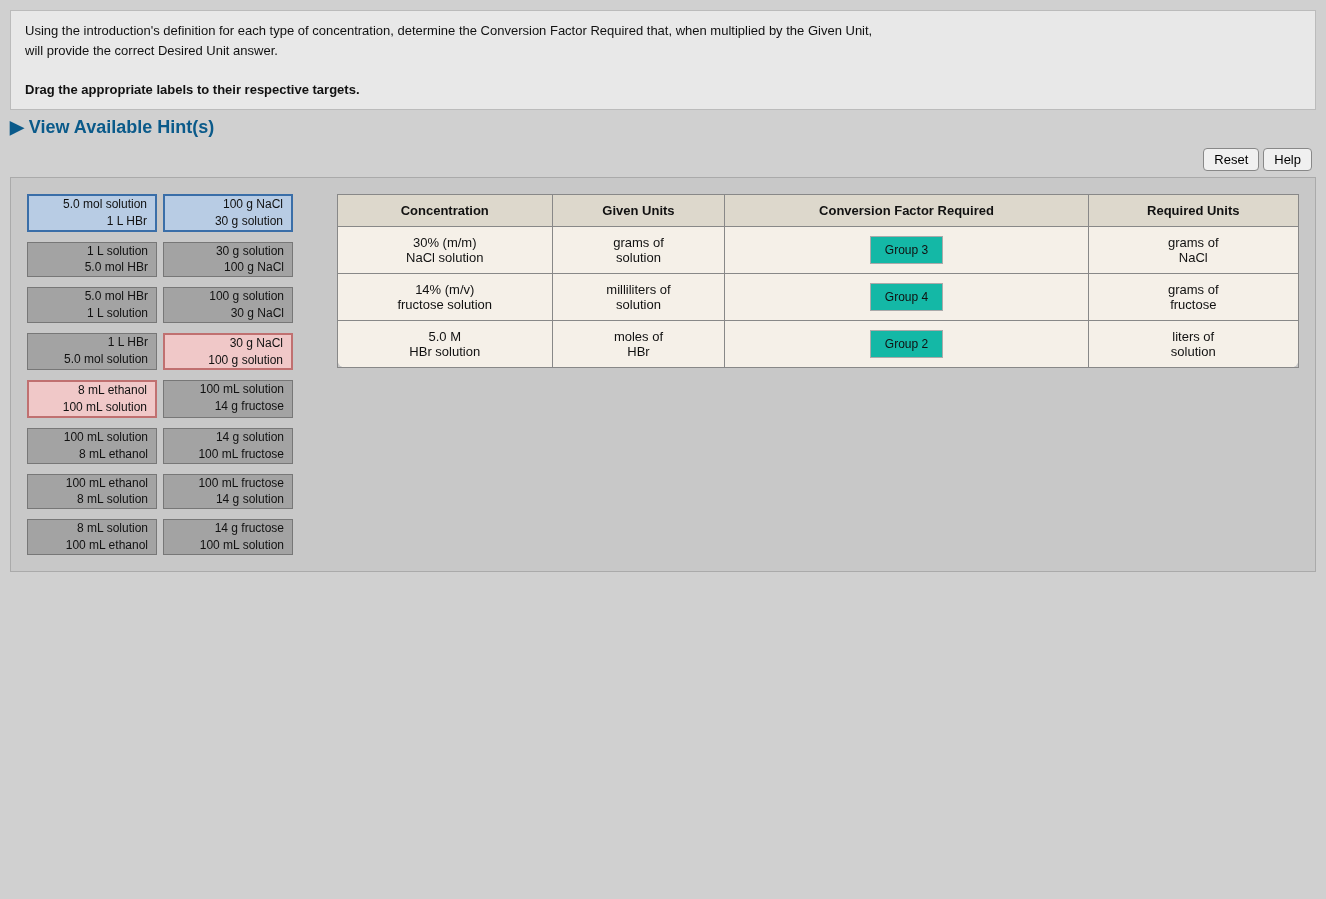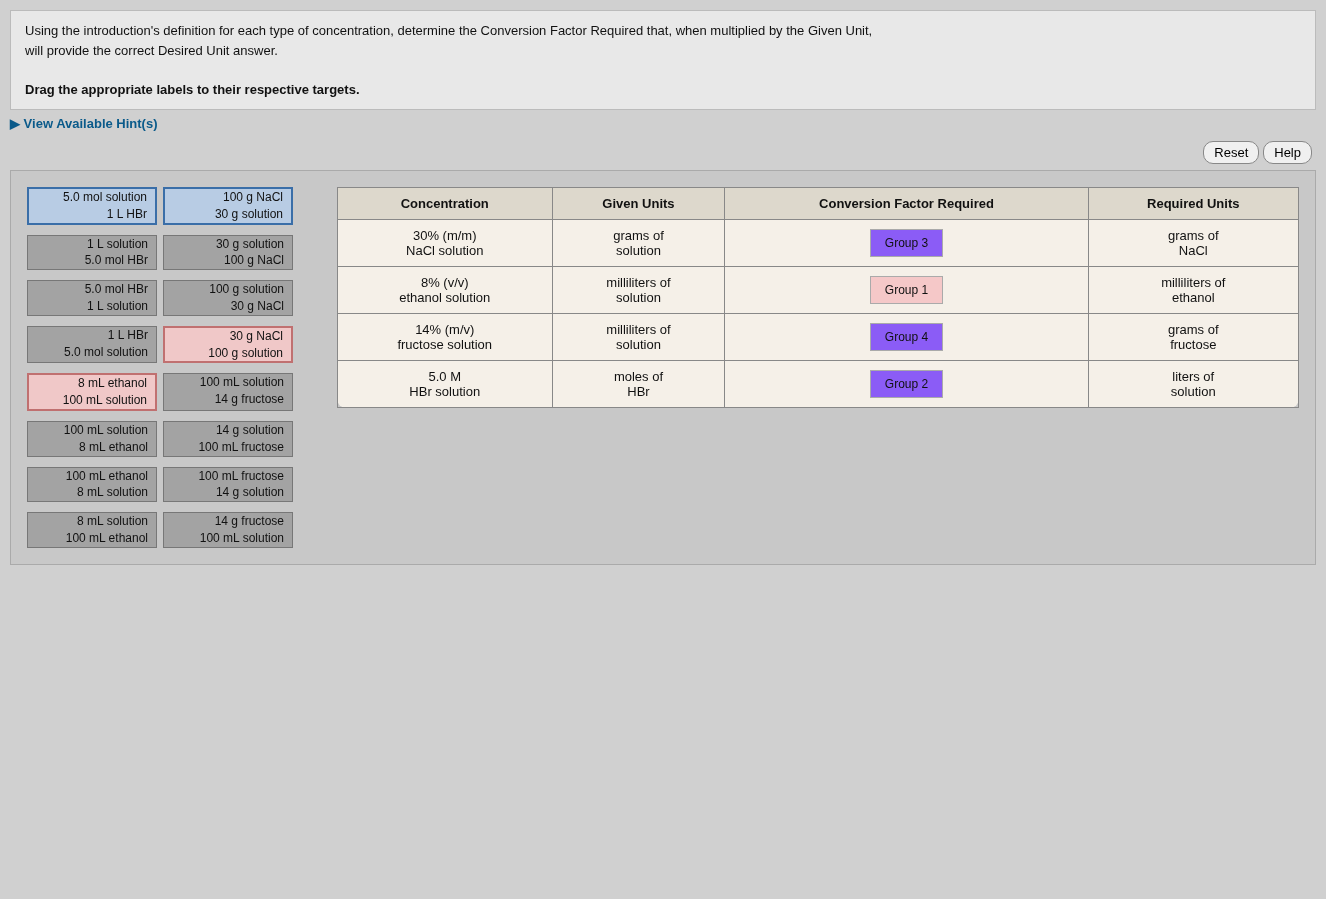--- a/index.html
+++ b/index.html
@@ -17,41 +17,41 @@
       border: 1px solid #bbb;
       font-size: 13px;
       line-height: 1.5;
     }
     .hint-row {
       margin: 6px 0 10px 0;
     }
     .hint-link {
       color: #0a5a8a;
       font-weight: bold;
-      font-size: 13px;
+      font-size: 18px;
       cursor: pointer;
       text-decoration: none;
     }
     .hint-link::before {
       content: "▶ ";
     }
     .top-bar {
       display: flex;
       justify-content: flex-end;
       margin-bottom: 6px;
       padding-right: 4px;
     }
     .btn {
       background: #f0f0f0;
       border: 1px solid #888;
       padding: 3px 10px;
       font-size: 13px;
       cursor: pointer;
       margin-left: 4px;
-      border-radius: 10px;
+      border-radius: 4px;
     }
     .main-area {
       background: #c8c8c8;
       border: 1px solid #aaa;
       padding: 16px;
       display: flex;
       gap: 20px;
       align-items: flex-start;
     }
     
@@ -112,21 +112,21 @@
       border: 1px solid #aaa;
       padding: 6px 14px;
       display: inline-block;
       font-size: 12px;
       min-width: 70px;
     }
     .group-cell.pink {
       background: #f5c8c8;
     }
     .group-cell.white {
-      background: #8b5cf6;
+      background: #14b8a6;
     }
   </style>
 </head>
 <body>
 
 <div class="instructions">
   <div>Using the introduction's definition for each type of concentration, determine the Conversion Factor Required that, when multiplied by the Given Unit,</div>
   <div>will provide the correct Desired Unit answer.</div>
   <br>
   <div style="font-weight:bold;">Drag the appropriate labels to their respective targets.</div>
@@ -257,37 +257,20 @@
           </td>
           <td>
             <span class="group-cell white">Group 3</span>
           </td>
           <td>
             <div>grams of</div>
             <div>NaCl</div>
           </td>
         </tr>
 
-        <tr>
-          <td>
-            <div>8% (v/v)</div>
-            <div>ethanol solution</div>
-          </td>
-          <td>
-            <div>milliliters of</div>
-            <div>solution</div>
-          </td>
-          <td>
-            <span class="group-cell pink">Group 1</span>
-          </td>
-          <td>
-            <div>milliliters of</div>
-            <div>ethanol</div>
-          </td>
-        </tr>
 
         <tr>
           <td>
             <div>14% (m/v)</div>
             <div>fructose solution</div>
           </td>
           <td>
             <div>milliliters of</div>
             <div>solution</div>
           </td>

